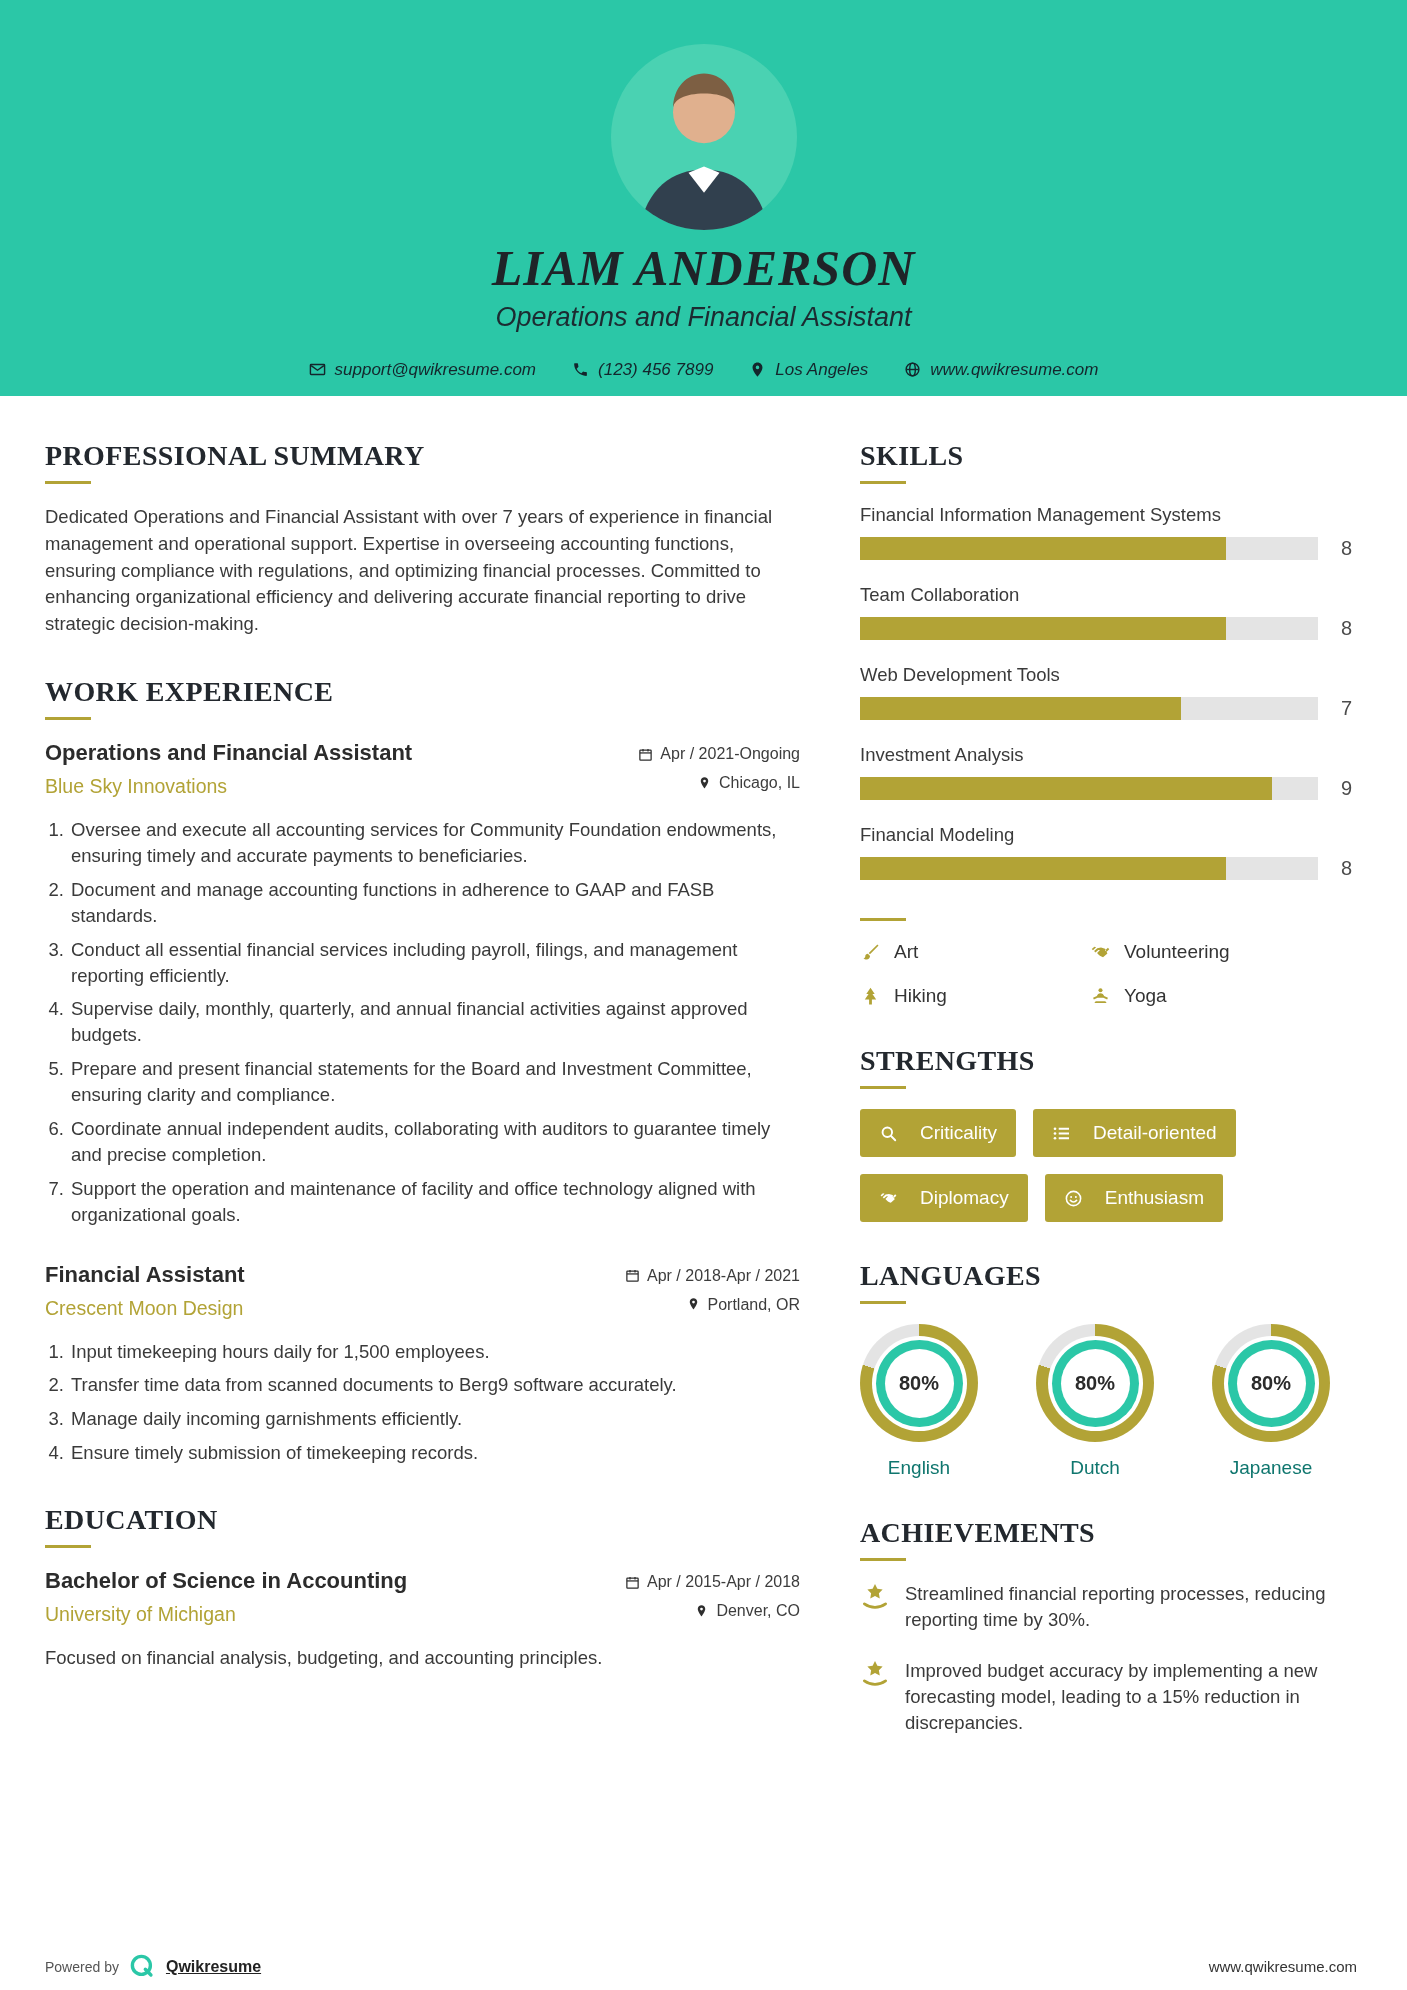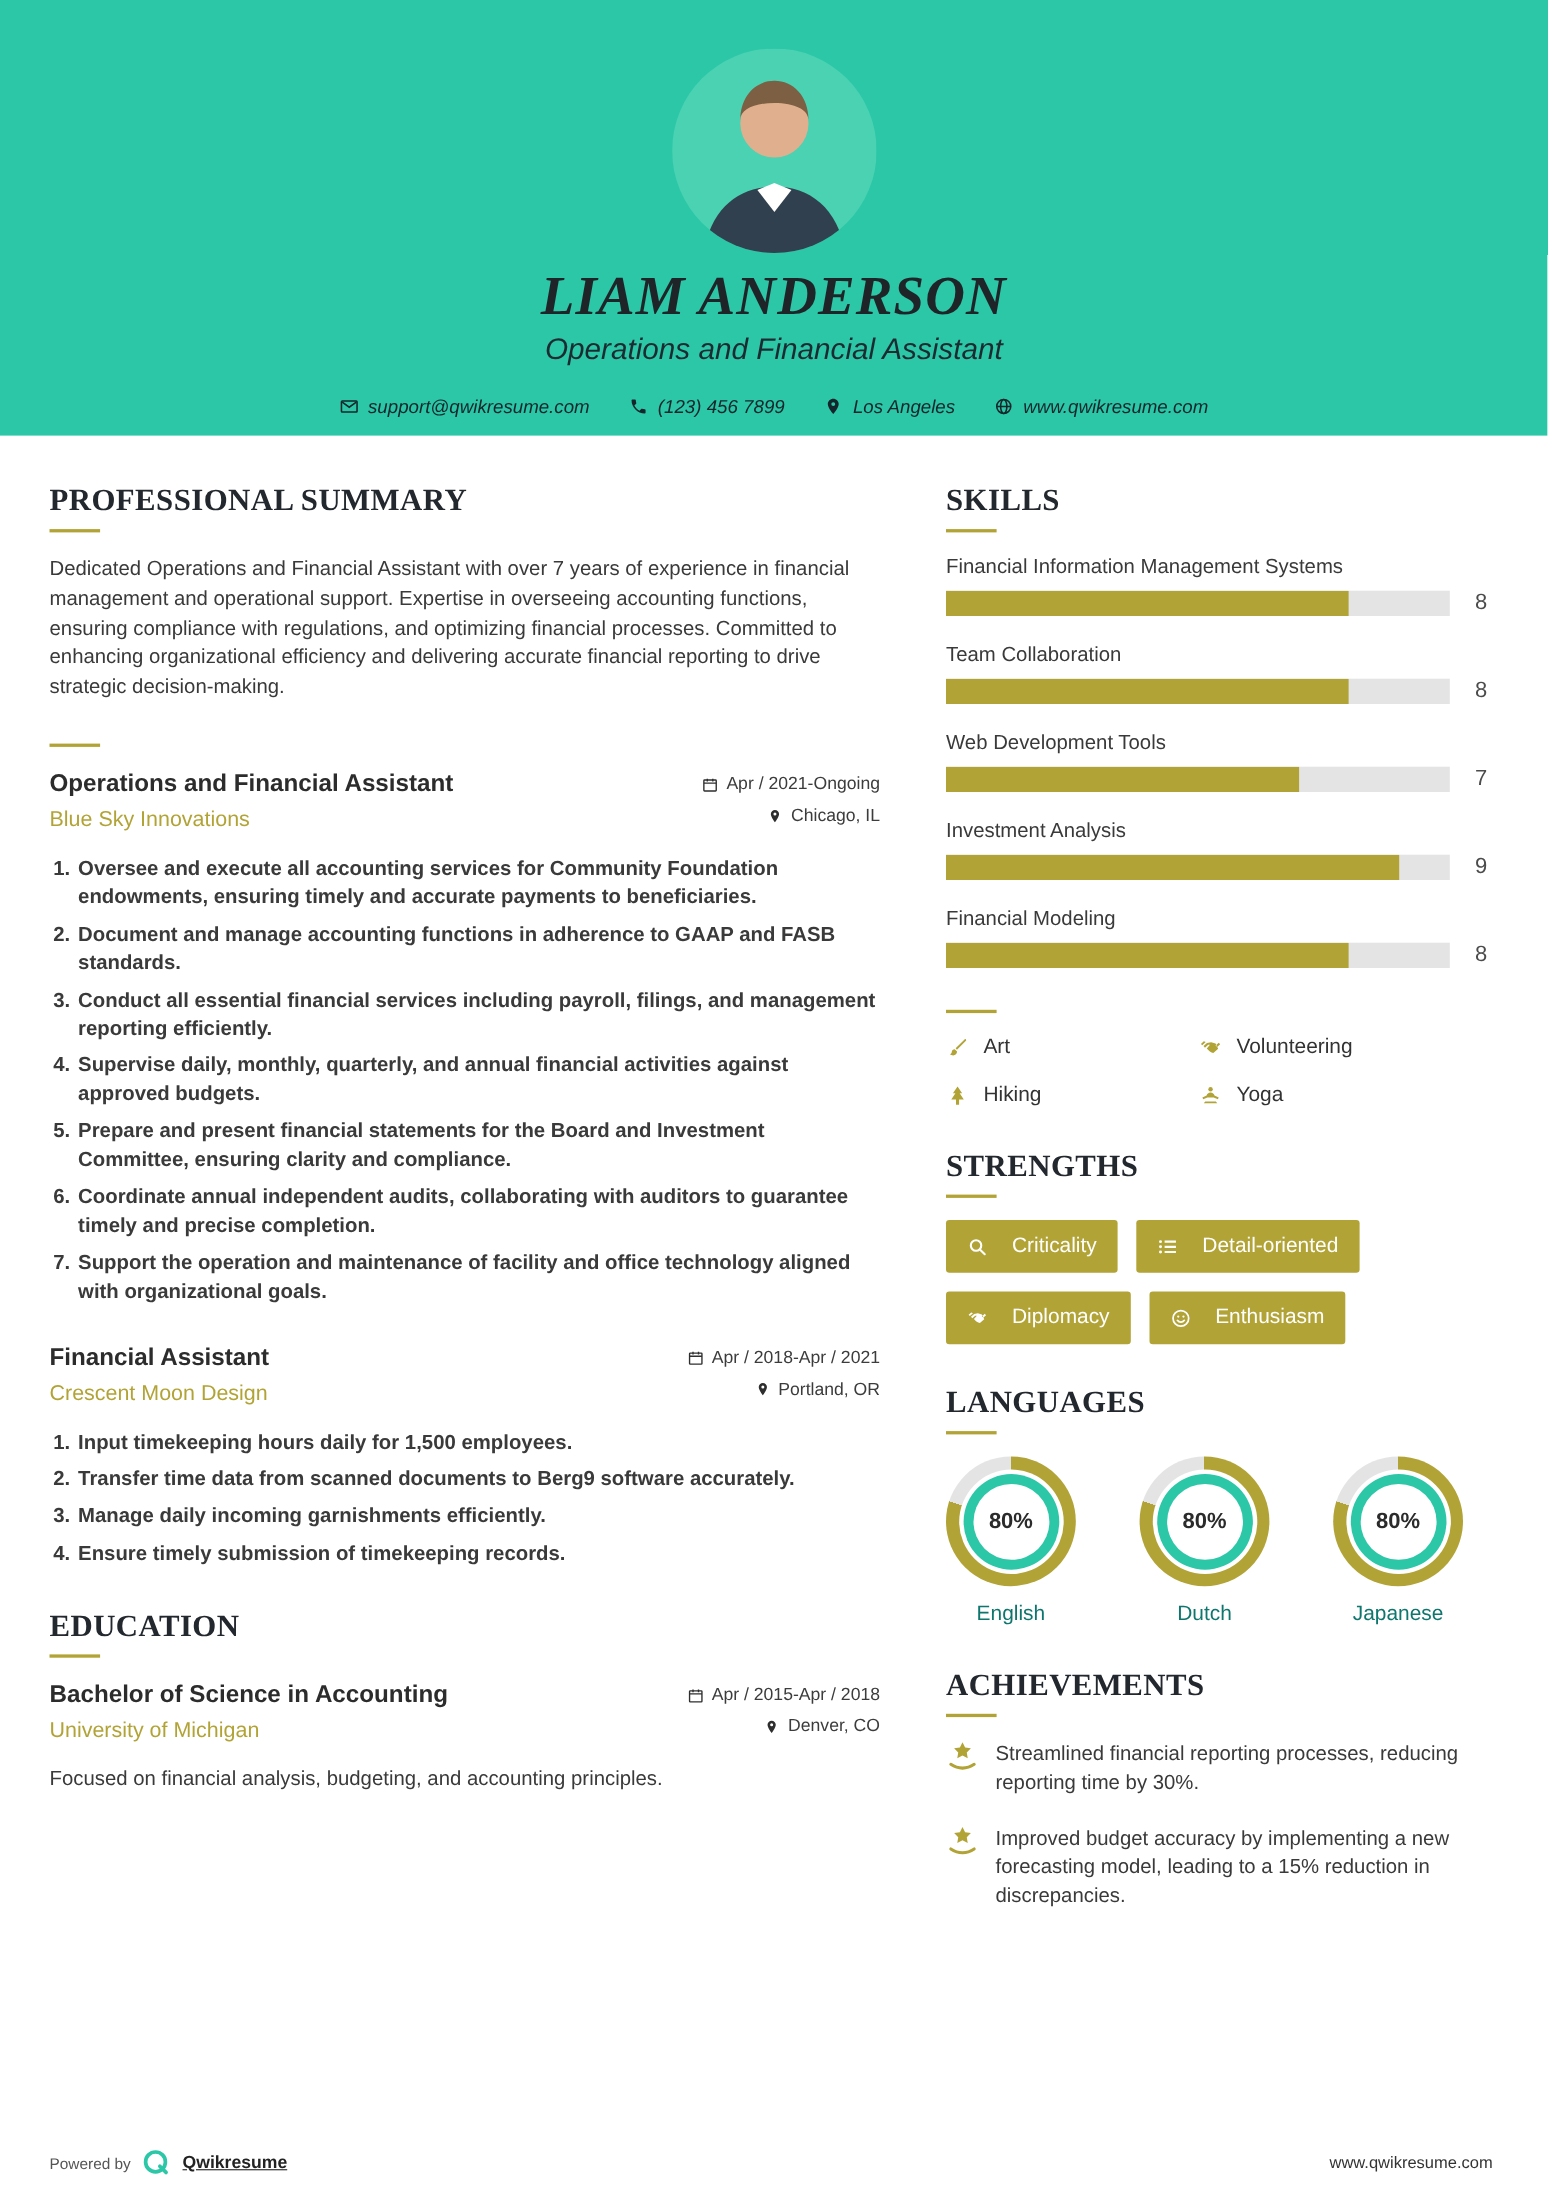--- a/index.html
+++ b/index.html
@@ -47,21 +47,21 @@
   .summary-text { font-size: 18.5px; line-height: 1.45; color: #3a3a3a; }
 
   
   .job { margin-bottom: 34px; }
   .job-head { display: flex; justify-content: space-between; margin-bottom: 14px; }
   .job-title { font-size: 22px; color: #2c2c2c; font-weight: 600; }
   .job-company { font-size: 19.5px; color: #b2a336; margin-top: 9px; font-weight: 500; }
   .job-meta { text-align: right; font-size: 16px; color: #3c3c3c; padding-top: 5px; white-space: nowrap; }
   .meta-line { display: flex; justify-content: flex-end; align-items: center; gap: 7px; margin-bottom: 11px; }
   .meta-line svg { width: 15px; height: 15px; color: #2e2e2e; }
-  .job ol { padding-left: 24px; font-size: 18.5px; line-height: 1.4; color: #3a3a3a; font-weight: bold; }
+  .job ol { padding-left: 24px; font-size: 18.5px; line-height: 1.4; color: #3a3a3a; }
   .job li { margin-bottom: 8px; padding-left: 2px; }
   .edu-desc { font-size: 18.5px; color: #3a3a3a; margin-top: 4px; line-height: 1.4; }
 
   
   .skill { margin-bottom: 24px; }
   .skill-name { font-size: 18.5px; color: #3a3a3a; margin-bottom: 11px; }
   .skill-row { display: flex; align-items: center; }
   .skill-bar { flex: 1; height: 23px; background: #e4e4e4; overflow: hidden; }
   .skill-fill { height: 100%; background: #b2a336; width: 0; }
   .skill-score { width: 34px; text-align: right; font-size: 20px; color: #4c4c4c; }
@@ -166,20 +166,21 @@
 
     <section class="col-left">
 
       <div class="section">
         <h2 class="sec-head">PROFESSIONAL SUMMARY</h2>
         <div class="sec-rule"></div>
         <p class="summary-text">Dedicated Operations and Financial Assistant with over 7 years of experience in financial management and operational support. Expertise in overseeing accounting functions, ensuring compliance with regulations, and optimizing financial processes. Committed to enhancing organizational efficiency and delivering accurate financial reporting to drive strategic decision-making.</p>
       </div>
 
       <div class="section">
+        <h2 class="sec-head">WORK EXPERIENCE</h2>
         <div class="sec-rule"></div>
 
         <div class="job">
           <div class="job-head">
             <div>
               <div class="job-title">Operations and Financial Assistant</div>
               <div class="job-company">Blue Sky Innovations</div>
             </div>
             <div class="job-meta">
               <div class="meta-line">

